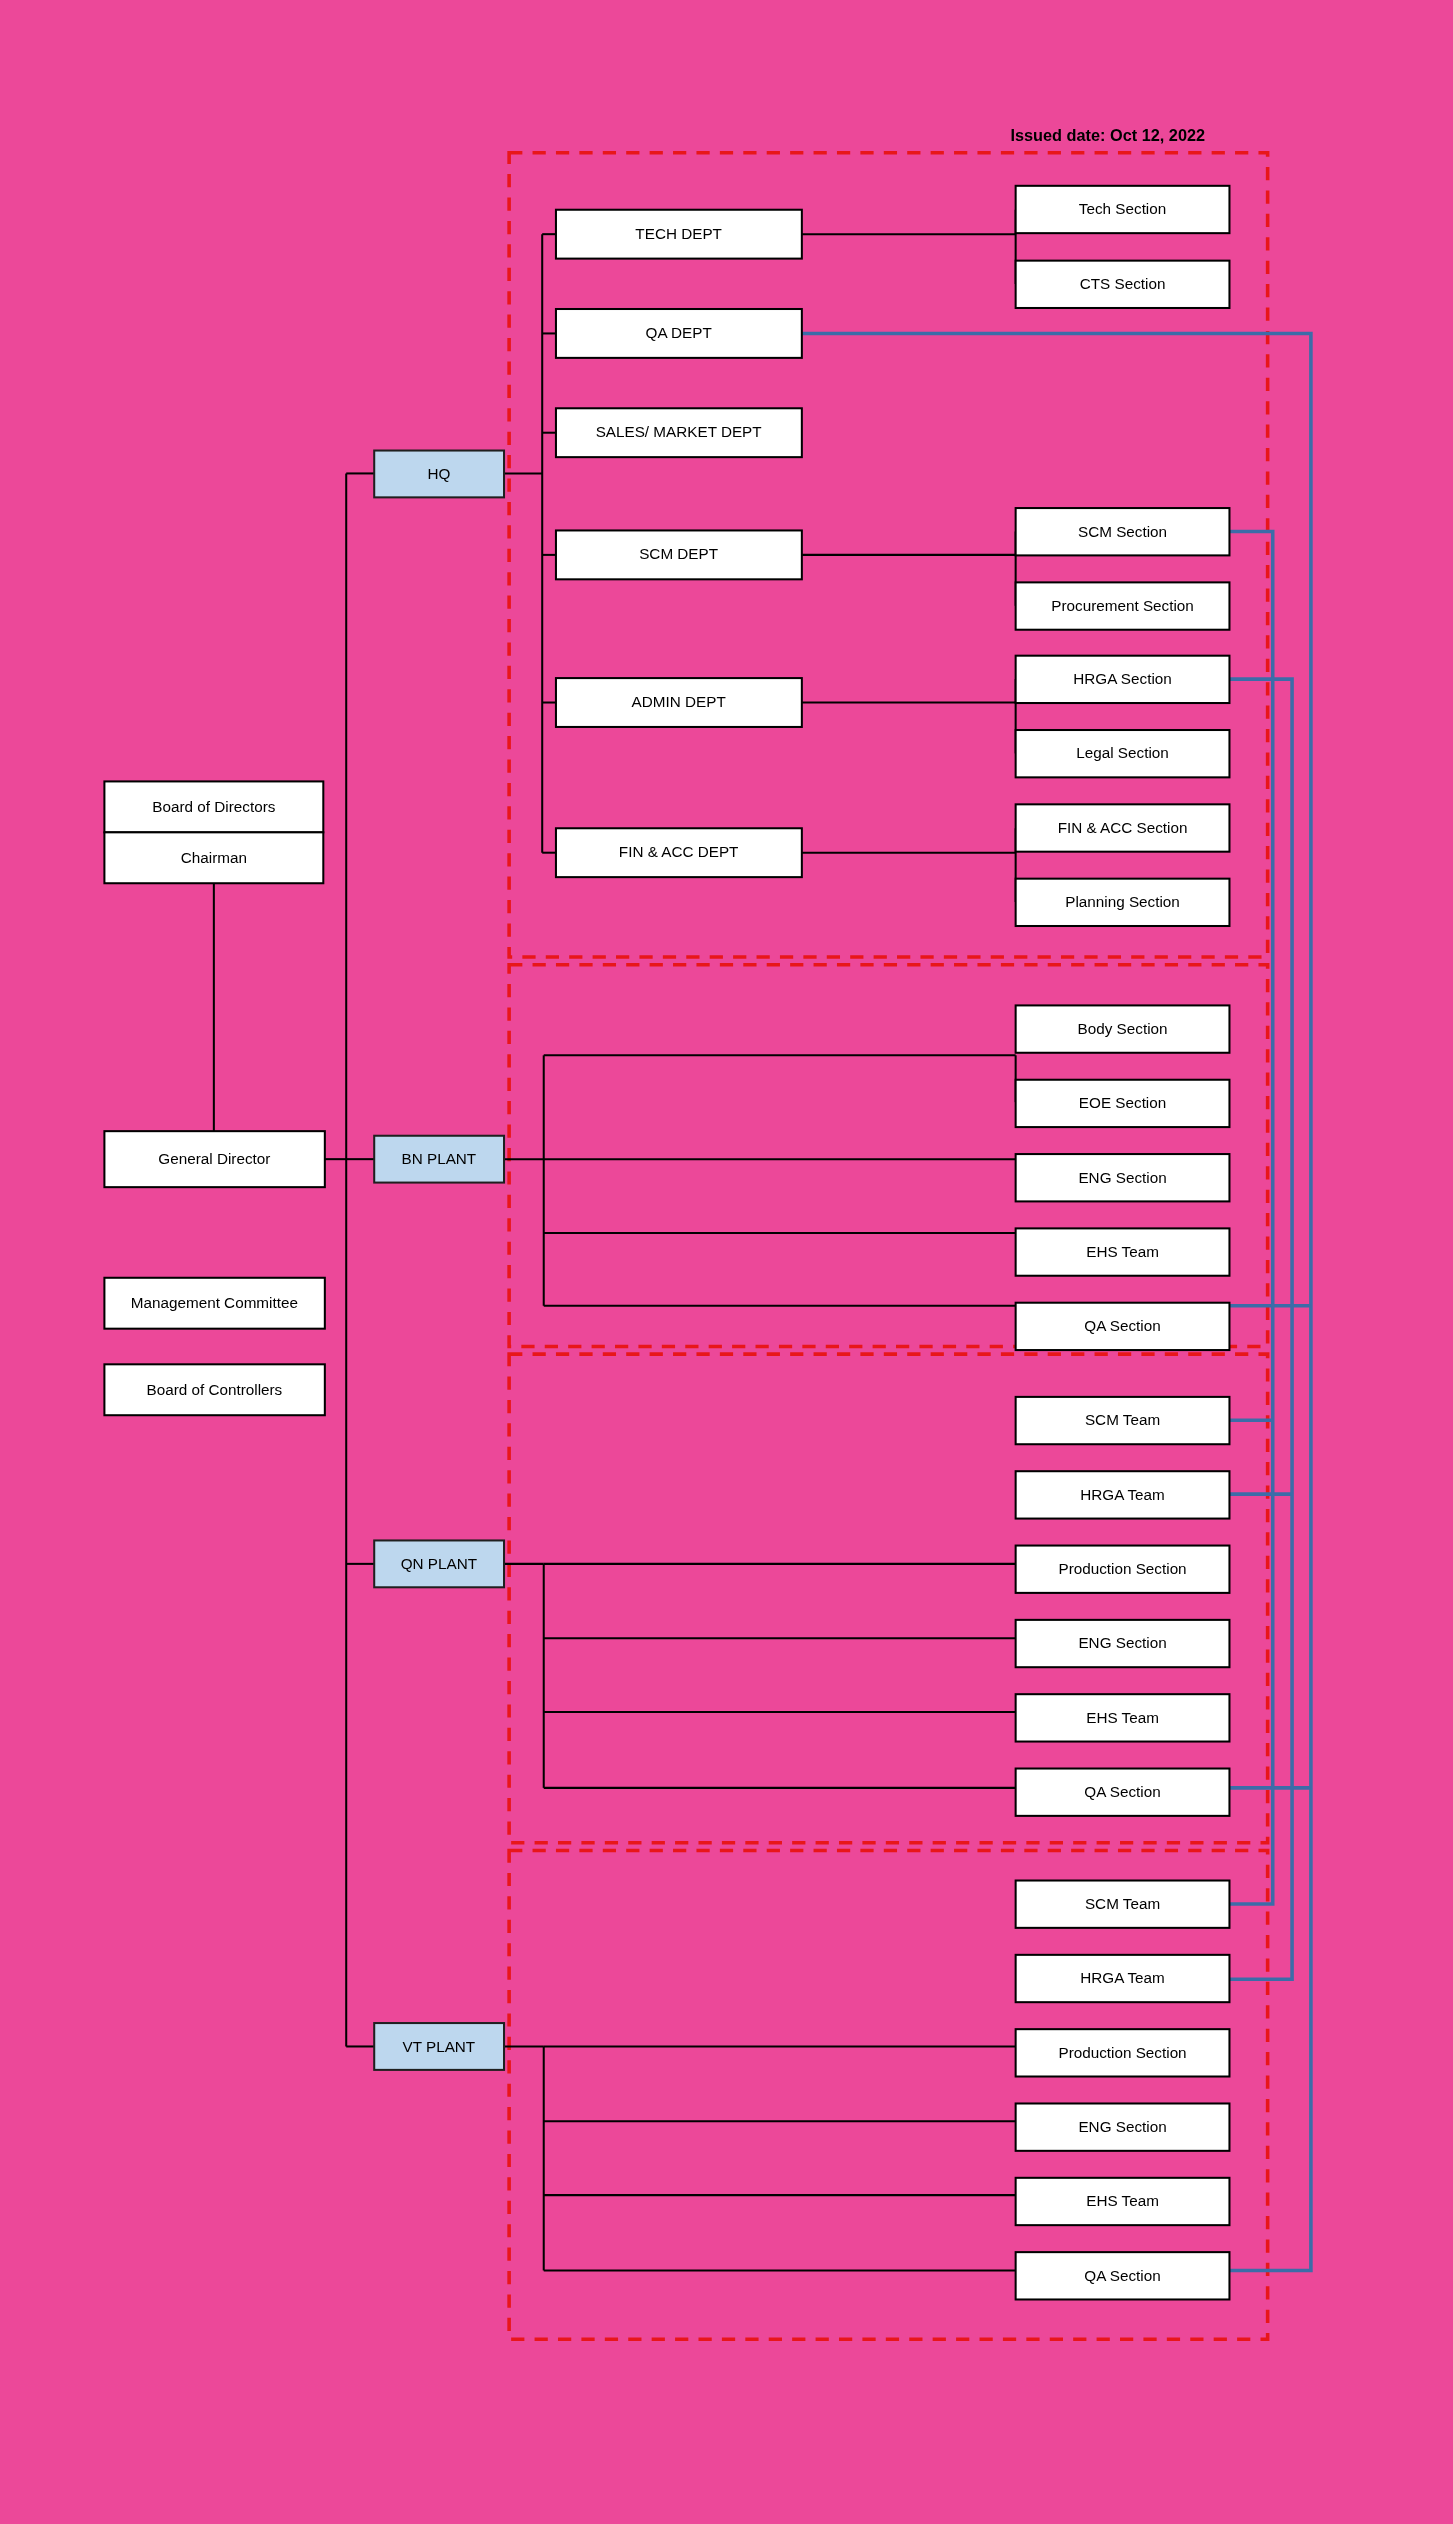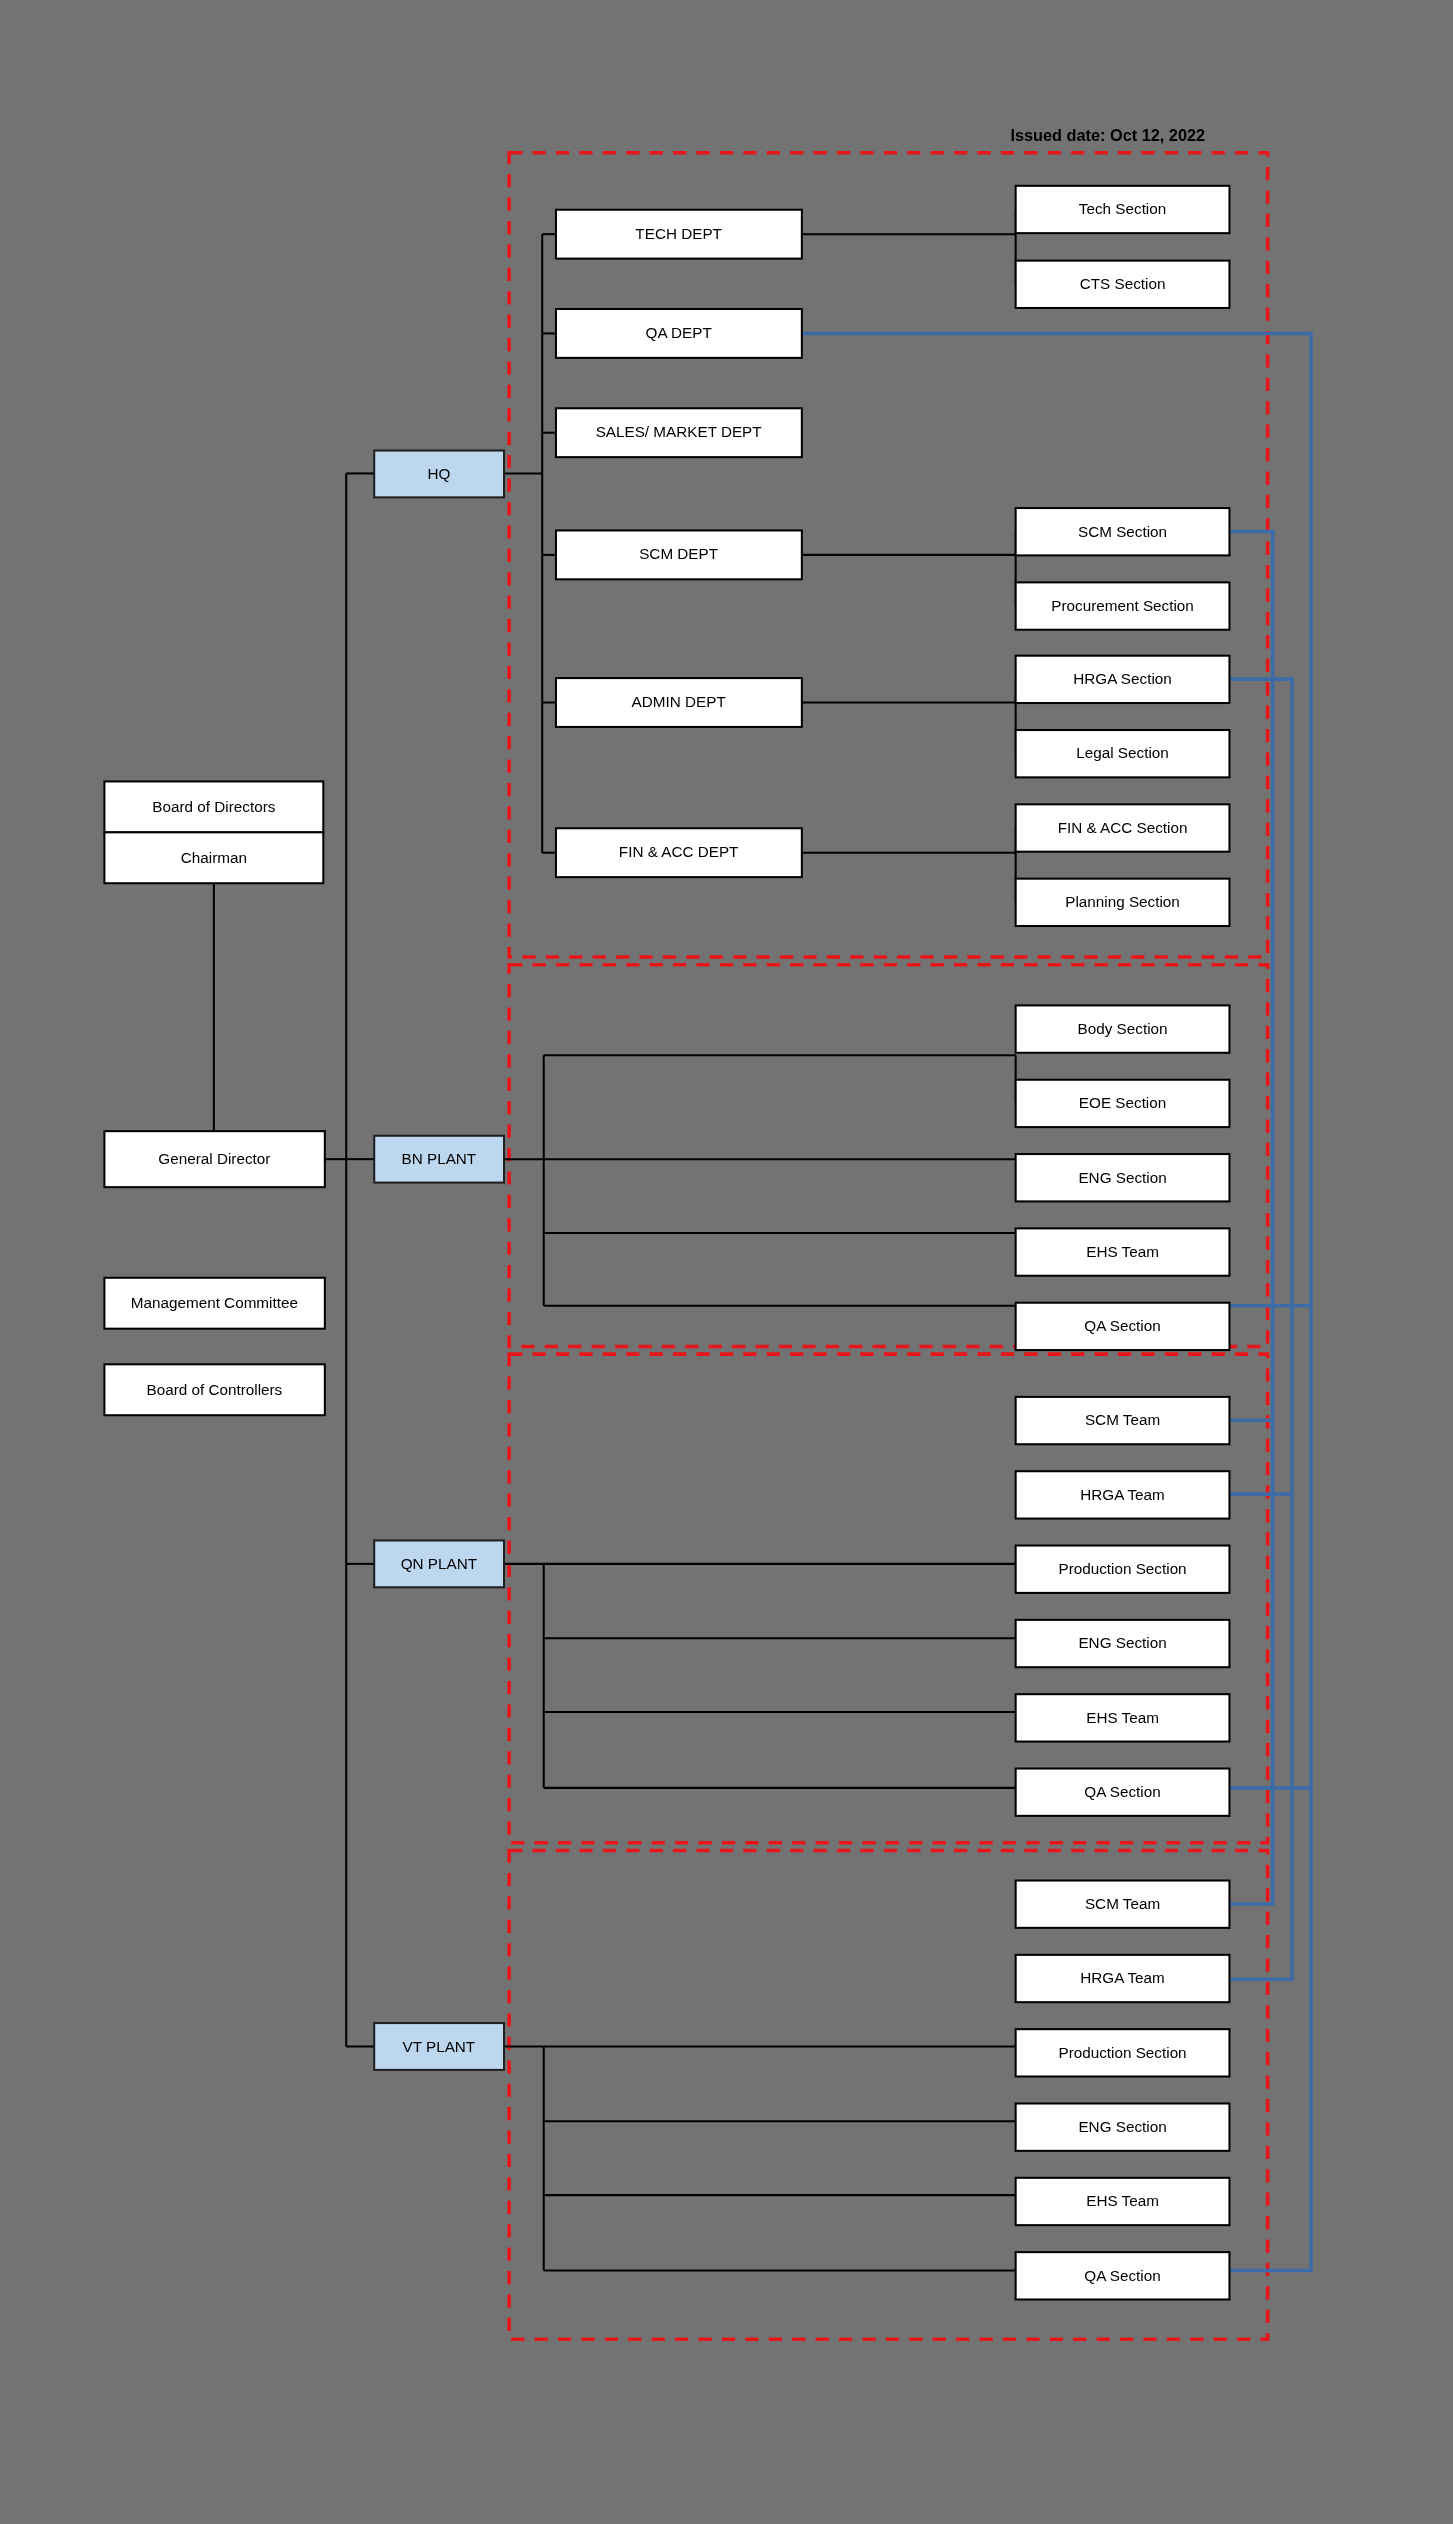--- a/index.html
+++ b/index.html
@@ -1,17 +1,17 @@
 <!DOCTYPE html>
 <html style="font-size:8.1px"><head>
 <meta charset="utf-8">
 <style>
   html,body{margin:0;padding:0;background:#ffffff;}
   body{font-family:"Liberation Sans", sans-serif;}
-  #root{position:relative;width:1454px;height:2525px;background:#737373;overflow:hidden;}
+  #root{position:relative;width:1454px;height:2525px;background:#ec4899;overflow:hidden;}
   svg{position:absolute;top:0;left:0;width:1454px;height:2525px;}
   .boxlabel{font-family:"Liberation Sans", sans-serif;font-size:30px;fill:#000;text-anchor:middle;dominant-baseline:middle;}
   .issued{font-family:"Liberation Sans", sans-serif;font-size:32px;font-weight:bold;fill:#000;text-anchor:middle;dominant-baseline:middle;}
   .nodebox{fill:#ffffff;stroke:#000000;stroke-width:4;}
   .nodebox.blue{fill:#bdd7ee;stroke:#1f1f1f;stroke-width:4;}
   .conn{stroke:#000000;stroke-width:4;fill:none;}
   .bconn{stroke:#3c6ca8;stroke-width:7;fill:none;}
   .dashgroup{fill:none;stroke:#e8161a;stroke-width:7;stroke-dasharray:26 20;}
 </style>
 </head>

